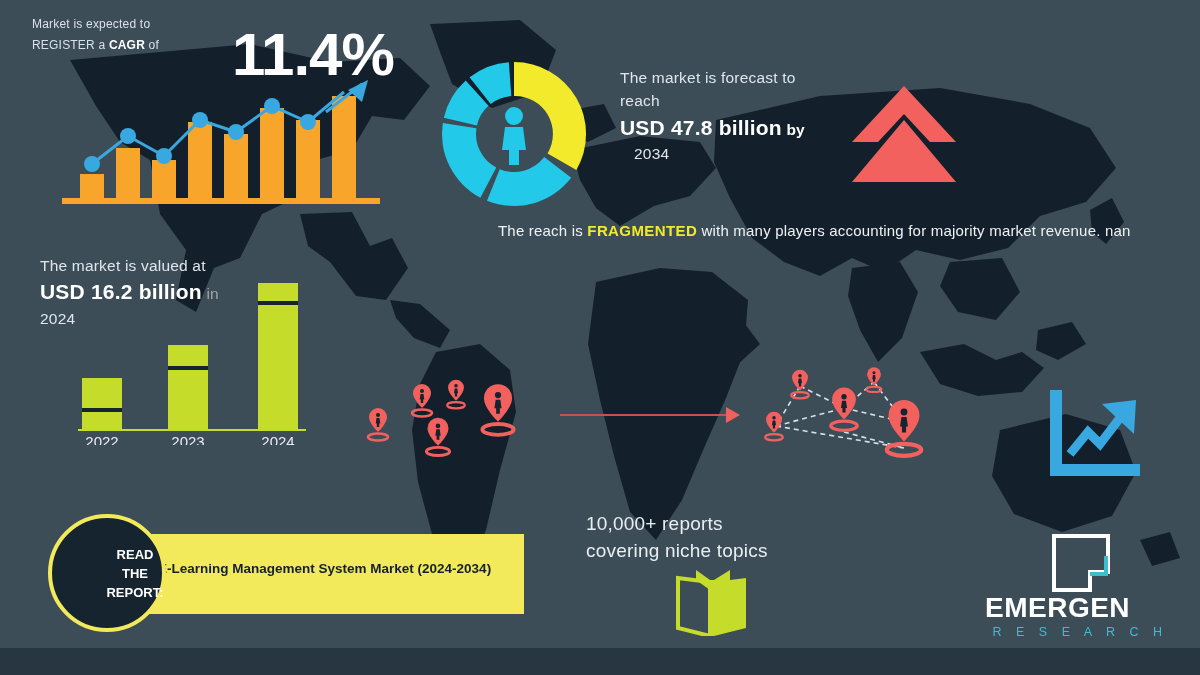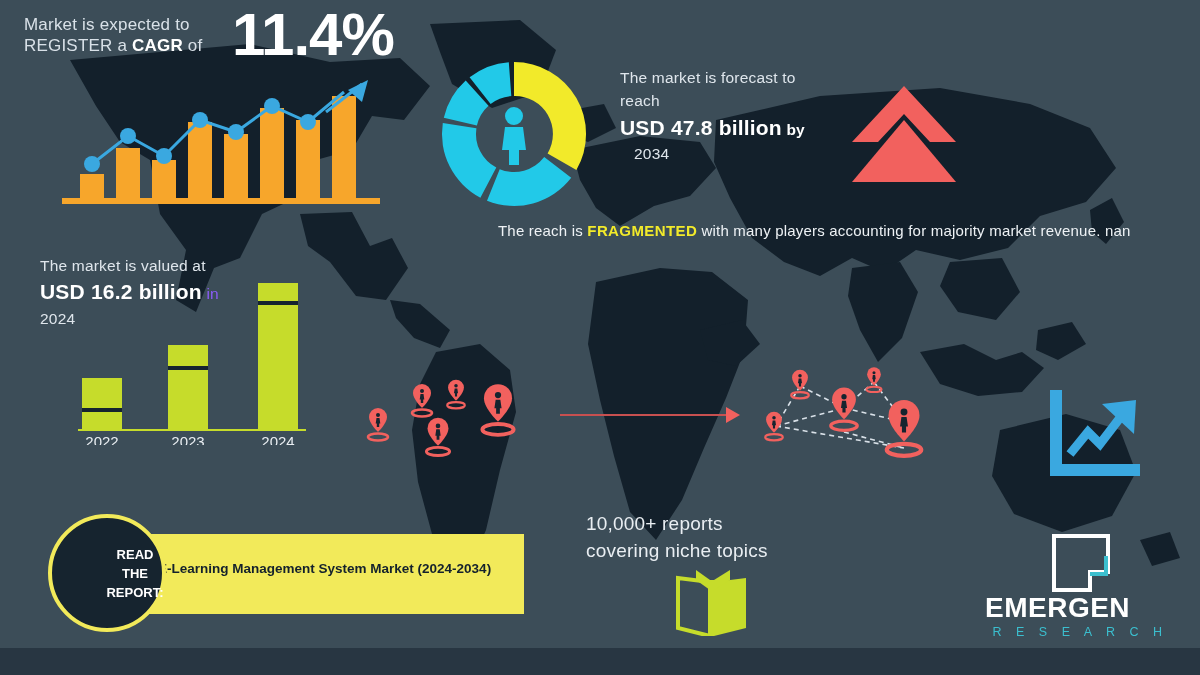--- a/index.html
+++ b/index.html
@@ -12,23 +12,23 @@
   
   #mapwrap{position:absolute;inset:0;}
   #mapwrap svg{display:block;width:1200px;height:675px;}
   .ocean{fill:#3c4d58;}
   .land{fill:#13202b;}
 
   
   .t{position:absolute;color:#e9eef2;letter-spacing:.2px;}
 
   
-  #cagr-block{left:24px;top:14px;width:210px;font-size:17px;line-height:21px;color:#d9e1e8;}
+  #cagr-block{left:32px;top:14px;width:210px;font-size:12px;line-height:21px;color:#d9e1e8;}
   #cagr-block .b{font-weight:700;color:#ffffff;}
-  #cagr-value{position:absolute;left:232px;top:4px;font-size:60px;font-weight:700;color:#ffffff;line-height:62px;letter-spacing:-1px;}
+  #cagr-value{position:absolute;left:232px;top:24px;font-size:60px;font-weight:700;color:#ffffff;line-height:62px;letter-spacing:-1px;}
 
   
   #orange-chart{position:absolute;left:62px;top:78px;width:330px;height:128px;}
 
   
   #donut{position:absolute;left:432px;top:52px;width:164px;height:164px;}
 
   
   #forecast-block{left:620px;top:66px;width:250px;font-size:15.5px;line-height:23px;color:#dfe6ec;}
   #forecast-block .big{display:block;font-size:21px;font-weight:700;color:#fff;line-height:28px;margin-top:2px;}
@@ -38,21 +38,21 @@
   
   #red-arrows{position:absolute;left:850px;top:84px;width:108px;height:100px;}
 
   
   #fragmented{left:498px;top:218px;width:640px;font-size:15px;line-height:25px;color:#eef2f5;}
   #fragmented .hl{color:#f2ea2a;font-weight:700;letter-spacing:.4px;}
 
   
   #valued-block{left:40px;top:255px;width:250px;font-size:15.5px;line-height:22px;color:#dfe6ec;}
   #valued-block .big{display:block;font-size:21px;font-weight:700;color:#fff;line-height:29px;}
-  #valued-block .big .sm{font-size:15.5px;font-weight:400;color:#8b5cf6;}
+  #valued-block .big .sm{font-size:15.5px;font-weight:400;color:#a3a3a3;}
   #valued-block .yr{display:block;font-size:15.5px;}
 
   
   #green-chart{position:absolute;left:72px;top:275px;width:240px;height:170px;}
 
   
   .pin-svg{position:absolute;}
   #pins-left{left:352px;top:372px;width:180px;height:95px;}
   #pins-right{left:752px;top:362px;width:200px;height:118px;}
   #flow-arrow{left:560px;top:400px;width:180px;height:30px;}

